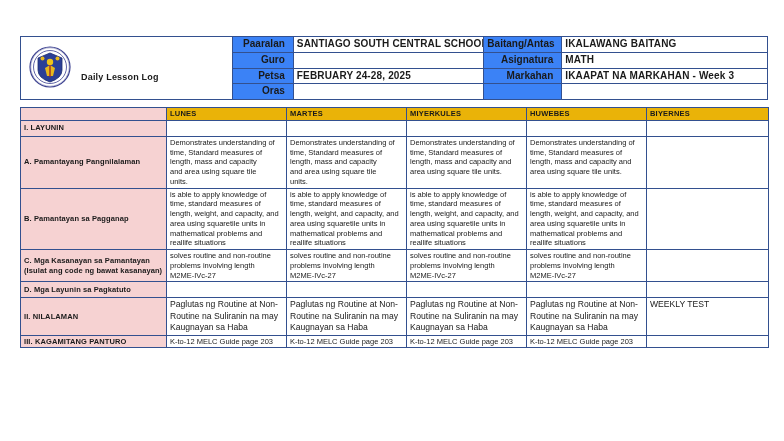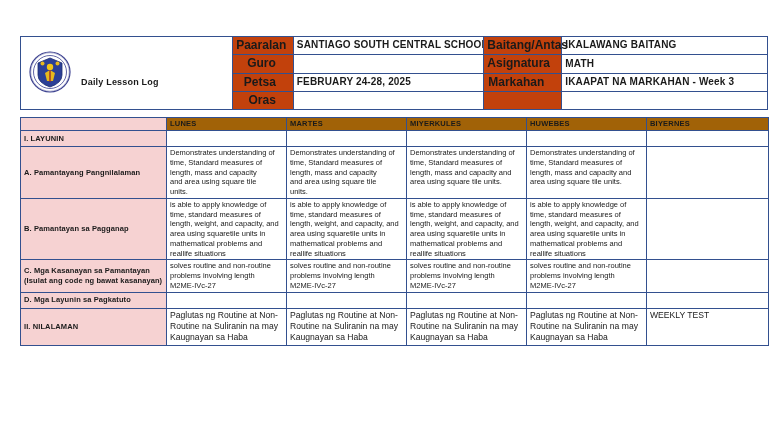--- a/index.html
+++ b/index.html
@@ -60,26 +60,26 @@
     font-size: 9px;
     font-weight: bold;
     letter-spacing: .2px;
     color: #1a1a1a;
     white-space: nowrap;
     margin-top: 19px;
   }
   .seal { flex: 0 0 auto; }
 
   .lbl {
-    background: #c2410c;
-    font-weight: bold;
-    font-size: 12px;
+    background: #3b82f6;
+    font-weight: bold;
+    font-size: 10px;
     text-align: right;
     vertical-align: middle;
-    padding-right: 17px;
+    padding-right: 8px;
     white-space: nowrap;
   }
   .val {
     font-weight: bold;
     font-size: 10px;
     vertical-align: middle;
     letter-spacing: .15px;
     white-space: nowrap;
     overflow: hidden;
     margin-left: 32px;
@@ -88,21 +88,21 @@
   .w-val1 { width: 176px; }
   .w-lbl2 { width: 72px; }
   .w-val2 { width: 190px; }
 
   
   .log-table col.c-row  { width: 146px; }
   .log-table col.c-day  { width: 120px; }
   .log-table col.c-day5 { width: 122px; }
 
   .day-head {
-    background: #a16207;
+    background: #eab308;
     font-weight: bold;
     font-size: 7.5px;
     vertical-align: middle;
     height: 12px;
     letter-spacing: .2px;
   }
   .corner { background: #f6d2d2; }
 
   .rowlabel {
     background: #f6d2d2;
@@ -246,16 +246,24 @@
           <td class="cell-body nowrap-pre"></td>
         </tr>
         <tr>
           <td class="rowlabel mid">II. NILALAMAN</td>
           <td class="cell-body nowrap-pre bold">Paglutas ng Routine at Non-Routine na Suliranin na may Kaugnayan sa Haba</td>
           <td class="cell-body nowrap-pre bold">Paglutas ng Routine at Non-Routine na Suliranin na may Kaugnayan sa Haba</td>
           <td class="cell-body nowrap-pre bold">Paglutas ng Routine at Non-Routine na Suliranin na may Kaugnayan sa Haba</td>
           <td class="cell-body nowrap-pre bold">Paglutas ng Routine at Non-Routine na Suliranin na may Kaugnayan sa Haba</td>
           <td class="cell-body nowrap-pre bold wt">WEEKLY TEST</td>
         </tr>
+        <tr>
+          <td class="rowlabel mid">III. KAGAMITANG PANTURO</td>
+          <td class="cell-body nowrap-pre">K-to-12 MELC Guide page 203</td>
+          <td class="cell-body nowrap-pre">K-to-12 MELC Guide page 203</td>
+          <td class="cell-body nowrap-pre">K-to-12 MELC Guide page 203</td>
+          <td class="cell-body nowrap-pre">K-to-12 MELC Guide page 203</td>
+          <td class="cell-body nowrap-pre"></td>
+        </tr>
       </tbody>
   </table>
 
 </div>
 
 </body></html>

